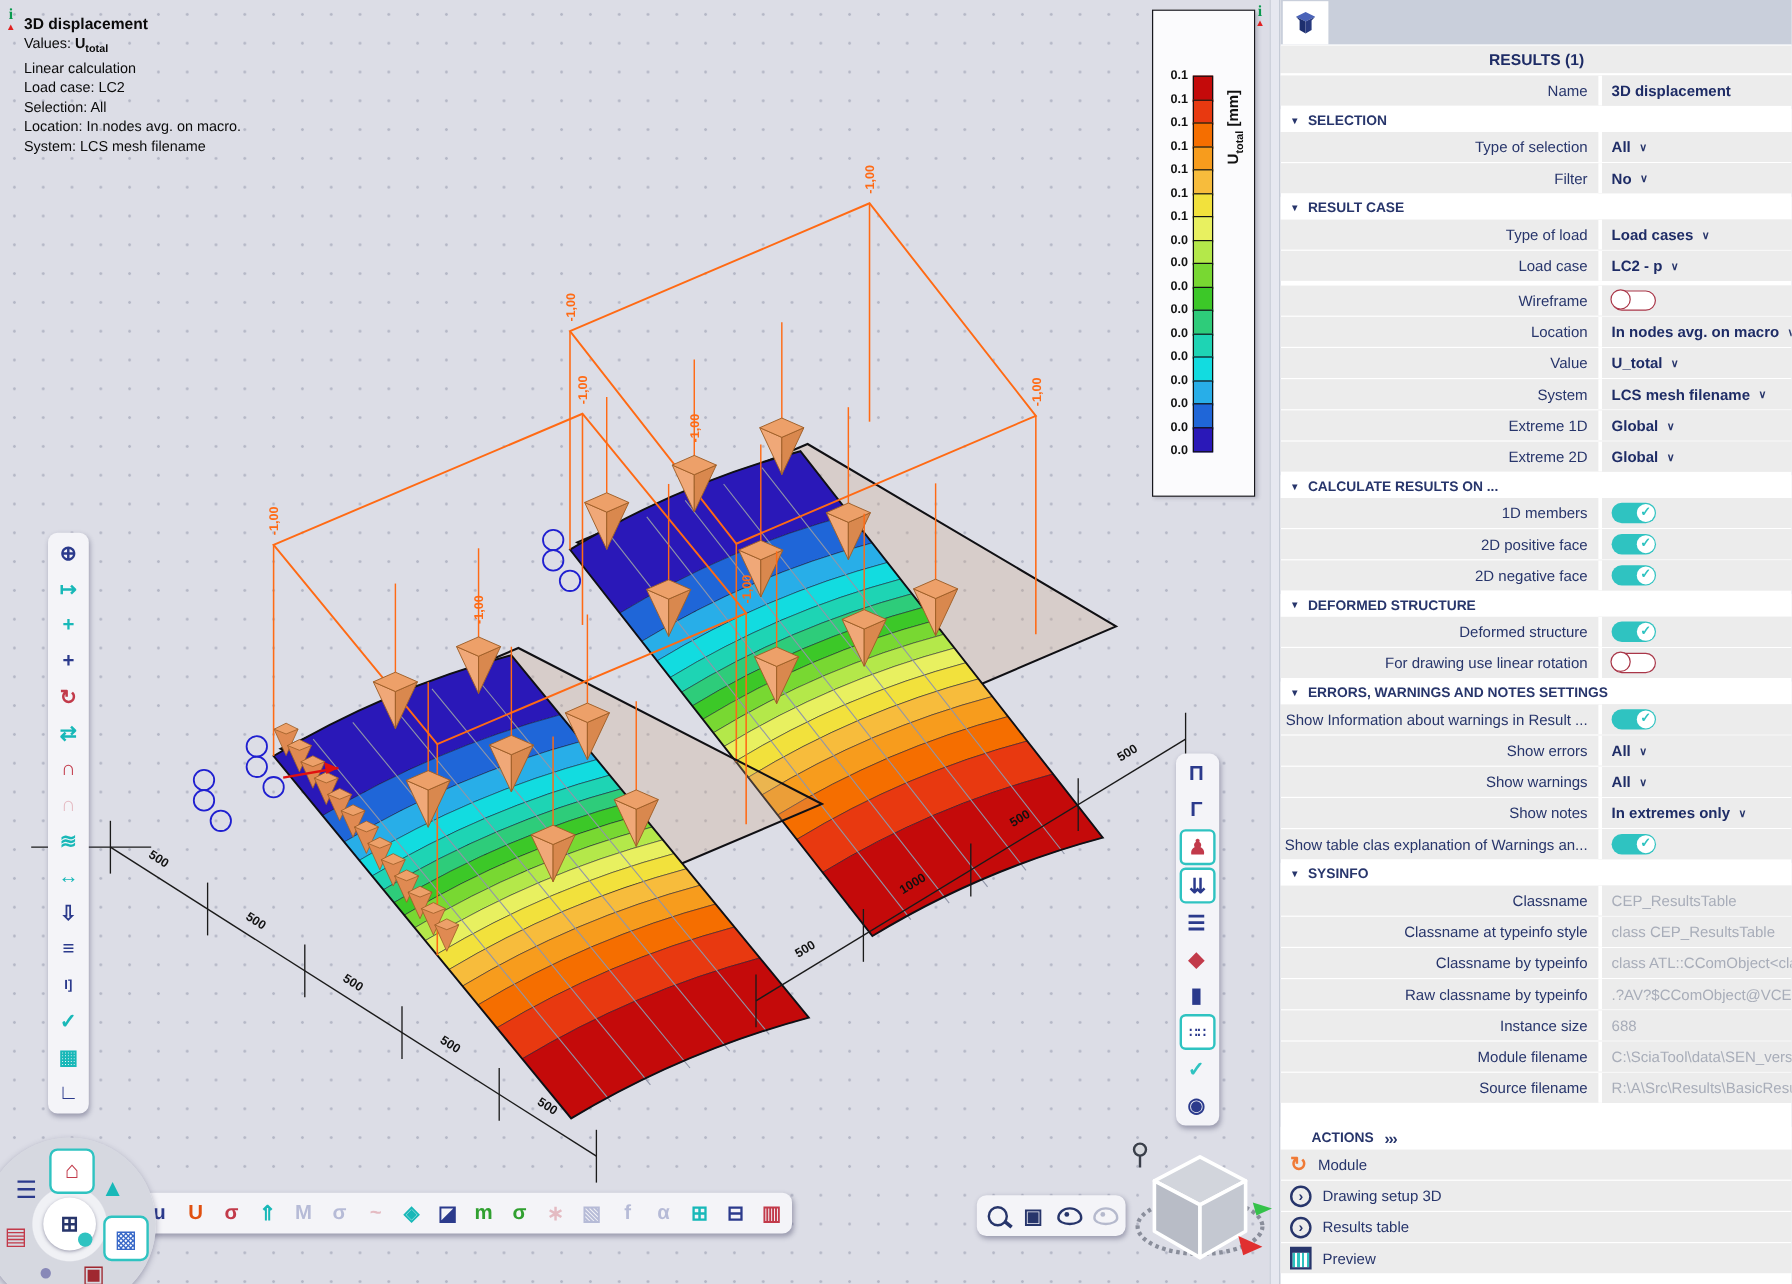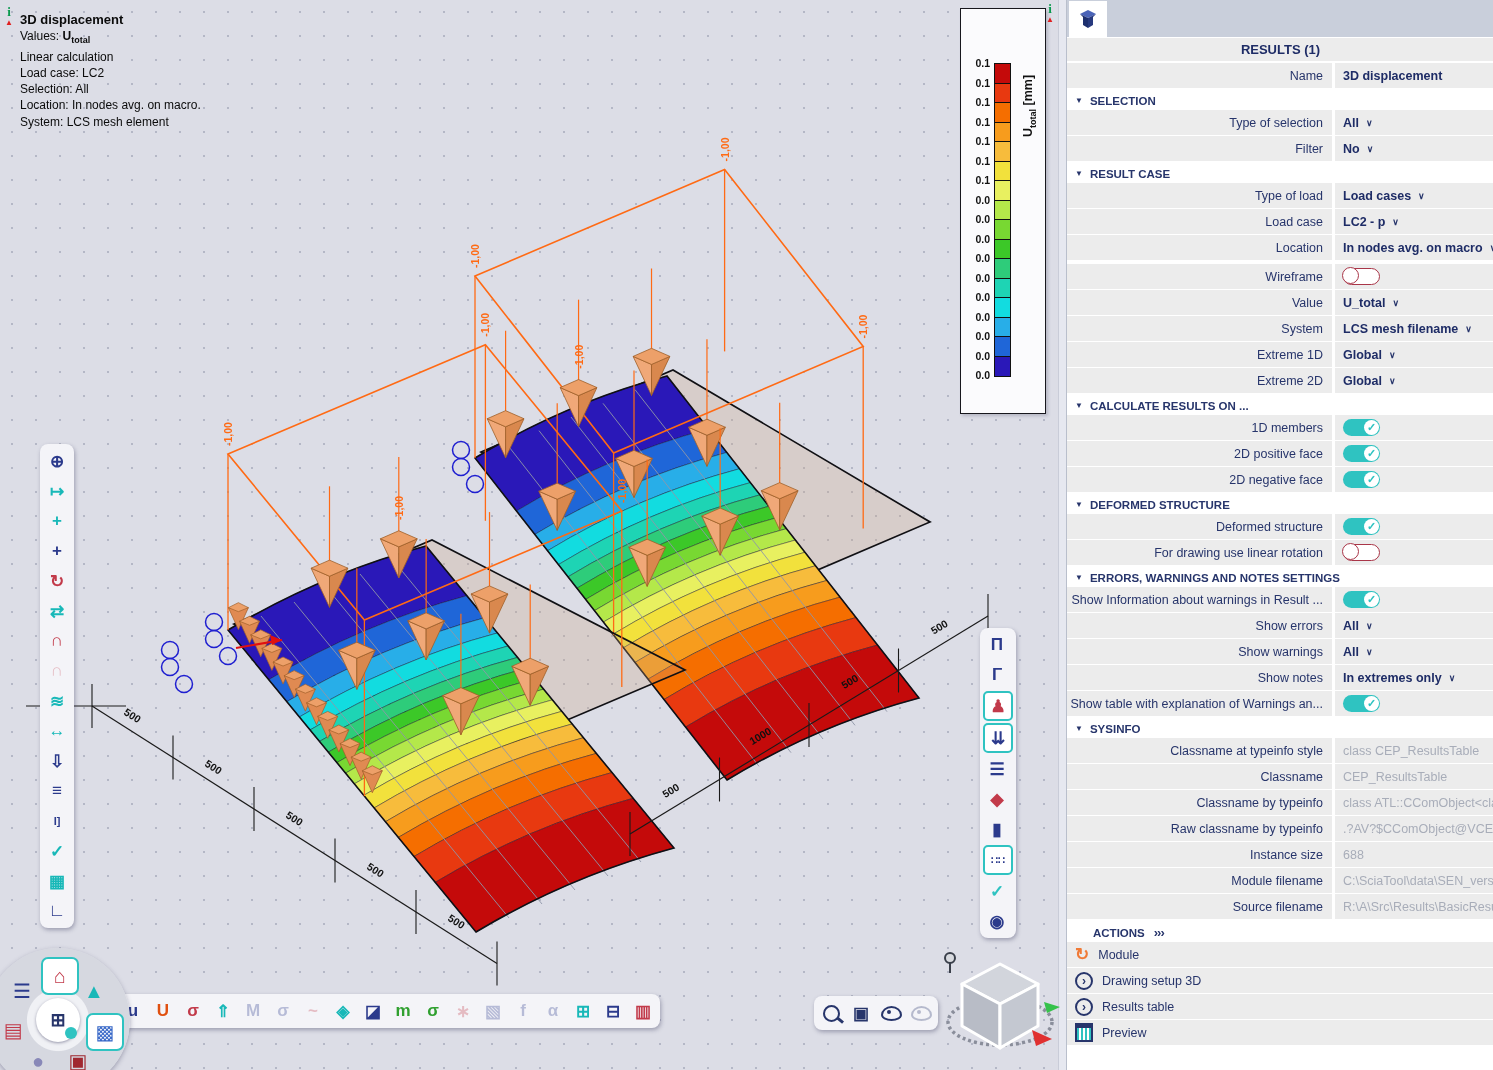--- a/index.html
+++ b/index.html
@@ -66,21 +66,21 @@
   .sec .tri{font-size:8px}
   .gapbefore{margin-top:4px}
   .tgl{width:37px;height:17px;border-radius:9px;position:relative;display:inline-block;flex:none}
   .tgl.on{background:#2fc3c1}
   .tgl.on:after{content:"✓";position:absolute;right:1px;top:1px;width:15px;height:15px;border-radius:50%;
     background:#fff;color:#2fc3c1;font-size:11px;line-height:15px;text-align:center;font-weight:bold}
   .tgl.off{background:#fff;border:1.6px solid #a93648;box-sizing:border-box}
   .tgl.off:after{content:"";position:absolute;left:-1.6px;top:-1.6px;width:17px;height:17px;border-radius:50%;
     background:#fff;border:1.6px solid #a93648;box-sizing:border-box}
   .act-head{height:19px;background:#fff;display:flex;align-items:center;padding-left:26px;font-size:11.5px;
-    font-weight:bold;color:#27356b;gap:9px;margin-top:4px}
+    font-weight:bold;color:#27356b;gap:9px;margin-top:20px}
   .act-head .chev{letter-spacing:-1px;font-size:13px}
   .act-item{height:25px;background:#ececec;margin-bottom:1px;display:flex;align-items:center;padding-left:8px;gap:9px;
     font-size:12.5px;color:#27356b}
   .ic-refresh{color:#f07a36;font-weight:bold;font-size:17px;line-height:17px}
   .ic-circle{width:14px;height:14px;border:2px solid #27356b;border-radius:50%;display:flex;align-items:center;
     justify-content:center;font-weight:bold;font-size:12px;color:#27356b;flex:none}
   .ic-preview{width:14px;height:12px;border:2px solid #27356b;border-top:5px solid #27356b;
     background:repeating-linear-gradient(90deg,#2fc3c1 0 2px,#fff 2px 4px);flex:none}
 </style>
 </head>
@@ -284,21 +284,21 @@
   </span>
 
   <div class="overlay-info">
     <div class="t">3D displacement</div>
     <div><span>Values: </span><b>U</b><sub>total</sub></div>
     <div id="overlay-lines">
         <div>Linear calculation</div>
         <div>Load case: LC2</div>
         <div>Selection: All</div>
         <div>Location: In nodes avg. on macro.</div>
-        <div>System: LCS mesh element</div>
+        <div>System: LCS mesh filename</div>
       </div>
   </div>
 
   <div id="legend">
       <div class="cell" style="top: 54px; background: rgb(196, 10, 10);"></div>
       <div class="cell" style="top: 73.5px; background: rgb(232, 57, 16);"></div>
       <div class="cell" style="top: 93px; background: rgb(245, 110, 0);"></div>
       <div class="cell" style="top: 112.5px; background: rgb(247, 156, 29);"></div>
       <div class="cell" style="top: 132px; background: rgb(247, 188, 60);"></div>
       <div class="cell" style="top: 151.5px; background: rgb(242, 225, 60);"></div>
@@ -472,31 +472,31 @@
           <span class="dd-arrow">∨</span>
         </div>
       </div>
       <div class="row">
         <div class="lab">Load case</div>
         <div class="val">
           <span>LC2 - p</span>
           <span class="dd-arrow">∨</span>
         </div>
       </div>
-      <div class="row">
-        <div class="lab">Location</div>
-        <div class="val">
-          <span>In nodes avg. on macro</span>
-          <span class="dd-arrow">∨</span>
-        </div>
-      </div>
       <div class="row gapbefore">
         <div class="lab">Wireframe</div>
         <div class="val">
           <span class="tgl off"></span>
+        </div>
+      </div>
+      <div class="row">
+        <div class="lab">Location</div>
+        <div class="val">
+          <span>In nodes avg. on macro</span>
+          <span class="dd-arrow">∨</span>
         </div>
       </div>
       <div class="row">
         <div class="lab">Value</div>
         <div class="val">
           <span>U_total</span>
           <span class="dd-arrow">∨</span>
         </div>
       </div>
       <div class="row">
@@ -583,42 +583,42 @@
         </div>
       </div>
       <div class="row">
         <div class="lab">Show notes</div>
         <div class="val">
           <span>In extremes only</span>
           <span class="dd-arrow">∨</span>
         </div>
       </div>
       <div class="row">
-        <div class="lab">Show table with explanation of Warnings an...</div>
+        <div class="lab">Show table clas explanation of Warnings an...</div>
         <div class="val">
           <span class="tgl on"></span>
         </div>
       </div>
       <div class="sec">
         <span class="tri">▼</span>
         <span>SYSINFO</span>
       </div>
       <div class="row">
+        <div class="lab">Classname</div>
+        <div class="val gray">
+          <span>CEP_ResultsTable</span>
+        </div>
+      </div>
+      <div class="row">
         <div class="lab">Classname at typeinfo style</div>
         <div class="val gray">
           <span>class CEP_ResultsTable</span>
         </div>
       </div>
       <div class="row">
-        <div class="lab">Classname</div>
-        <div class="val gray">
-          <span>CEP_ResultsTable</span>
-        </div>
-      </div>
-      <div class="row">
         <div class="lab">Classname by typeinfo</div>
         <div class="val gray">
           <span>class ATL::CComObject&lt;clas</span>
         </div>
       </div>
       <div class="row">
         <div class="lab">Raw classname by typeinfo</div>
         <div class="val gray">
           <span>.?AV?$CComObject@VCEP_R</span>
         </div>

